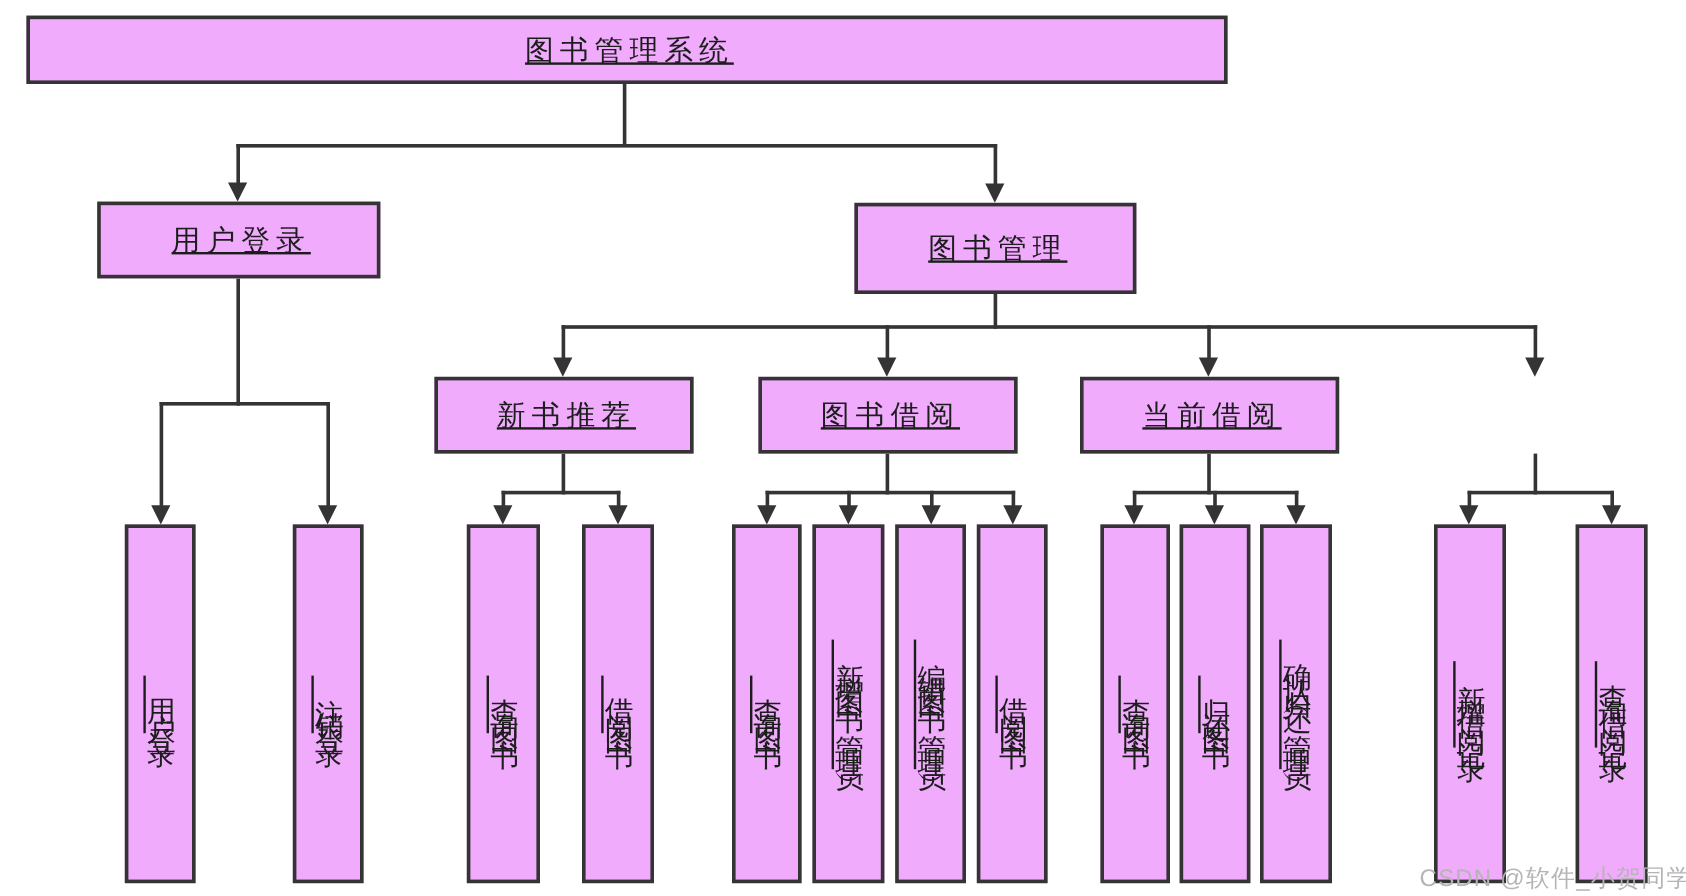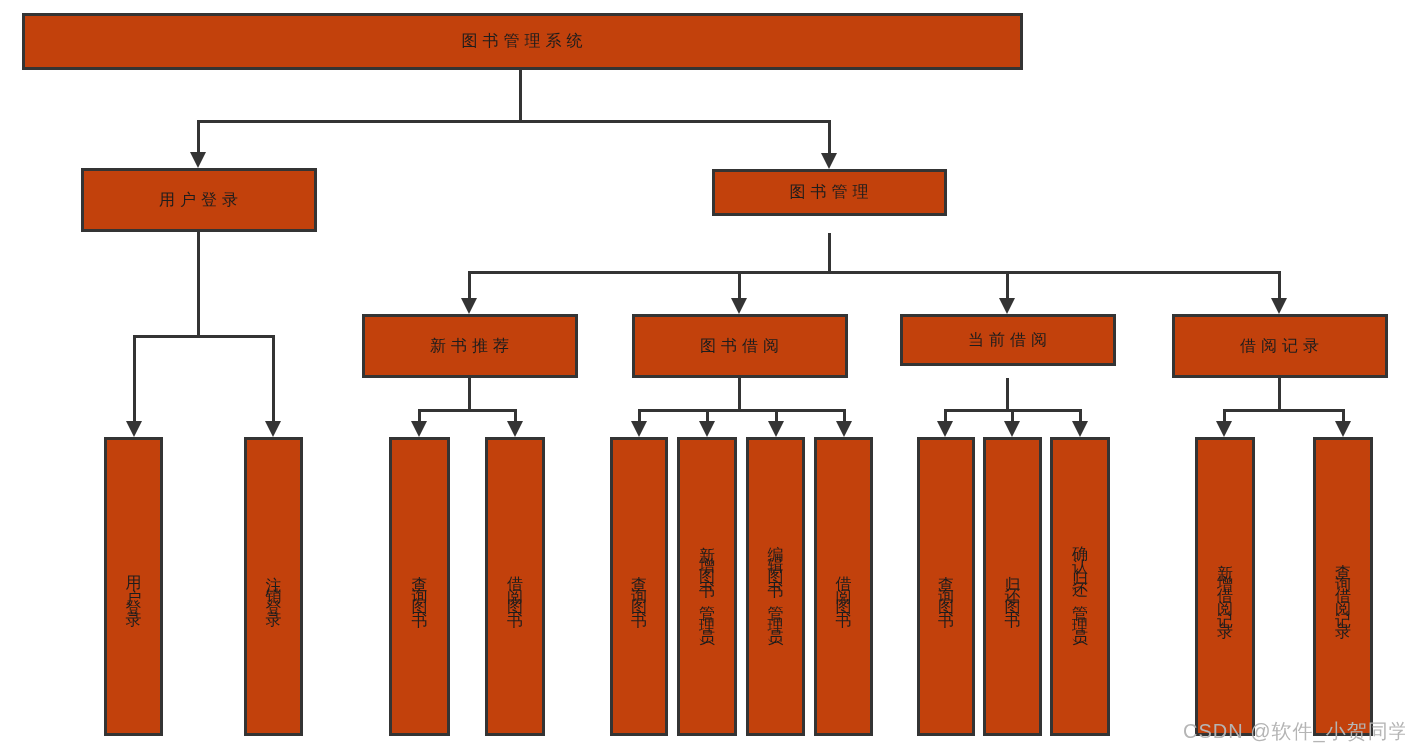--- a/index.html
+++ b/index.html
@@ -6,30 +6,31 @@
   #canvas{
     position:relative;
     width:1405px;height:747px;
     background:#ffffff;
     font-family:"Liberation Sans","DejaVu Sans",sans-serif;
     overflow:hidden;
   }
   .box{
     position:absolute;
     box-sizing:border-box;
-    background:#c2410c;
+    background:#f0abfc;
     border:3px solid #343434;
     display:flex;
     align-items:center;
     justify-content:center;
     color:#1d1d1d;
-    font-size:16px;
+    font-size:24px;
     letter-spacing:5px;
     text-align:center;
     white-space:nowrap;
+    text-decoration:underline;
   }
   .box .htext{display:inline-block;transform:translateX(2px);}
   .vtext{
     writing-mode:vertical-rl;
     text-orientation:mixed;
     letter-spacing:12px;
     white-space:nowrap;
     line-height:1;
   }
   .vl{position:absolute;width:3px;background:#343434;}
@@ -113,35 +114,32 @@
   <div class="arr" style="left:1216px;top:421px"></div>
   <div class="arr" style="left:1335px;top:421px"></div>
 
   <div class="box" style="left:22px;top:13px;width:1001px;height:57px">
     <span class="htext">图书管理系统</span>
   </div>
 
   <div class="box" style="left:81px;top:168px;width:236px;height:64px">
     <span class="htext">用户登录</span>
   </div>
-  <div class="box" style="left:712px;top:169px;width:235px;height:47px">
+  <div class="box" style="left:712px;top:169px;width:235px;height:76px">
     <span class="htext">图书管理</span>
   </div>
 
   <div class="box" style="left:632px;top:314px;width:216px;height:64px">
     <span class="htext">图书借阅</span>
   </div>
   <div class="box" style="left:362px;top:314px;width:216px;height:64px">
     <span class="htext">新书推荐</span>
   </div>
-  <div class="box" style="left:900px;top:314px;width:216px;height:52px">
+  <div class="box" style="left:900px;top:314px;width:216px;height:64px">
     <span class="htext">当前借阅</span>
-  </div>
-  <div class="box" style="left:1172px;top:314px;width:216px;height:64px">
-    <span class="htext">借阅记录</span>
   </div>
 
   <div class="box" style="left:104px;top:437px;width:59px;height:299px">
     <span class="vtext">用户登录</span>
   </div>
   <div class="box" style="left:244px;top:437px;width:59px;height:299px">
     <span class="vtext">注销登录</span>
   </div>
 
   <div class="box" style="left:389px;top:437px;width:61px;height:299px">

